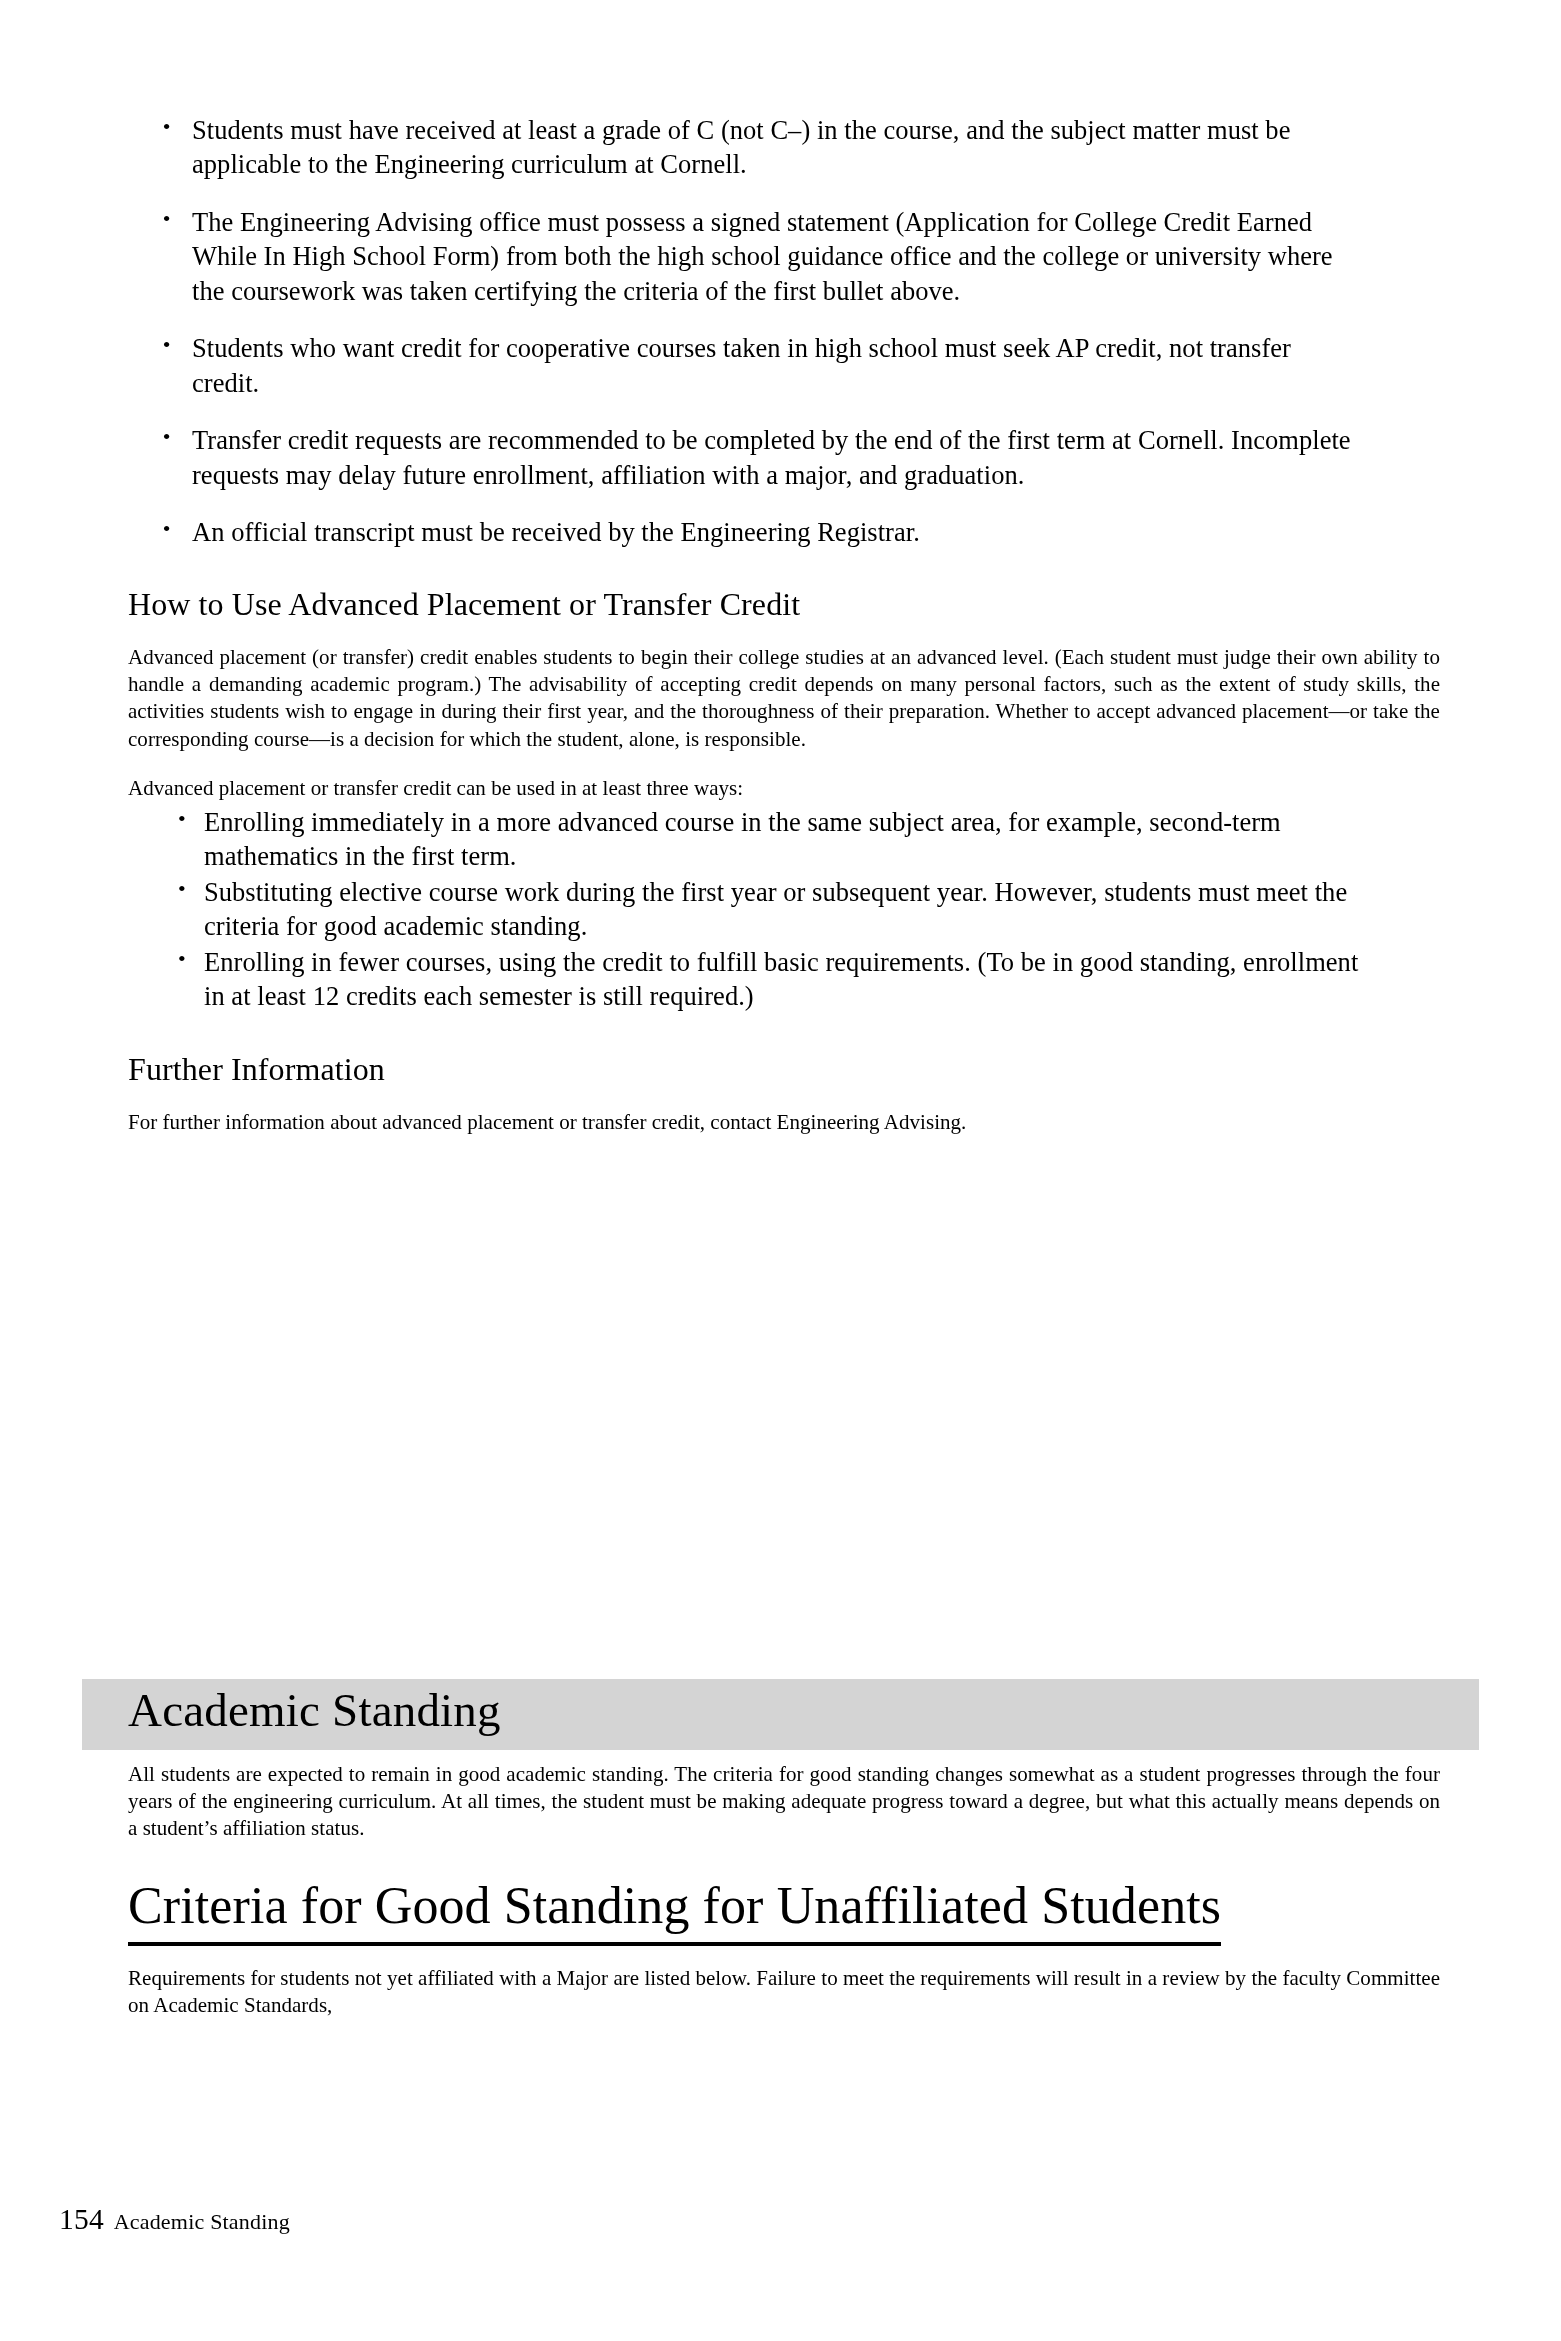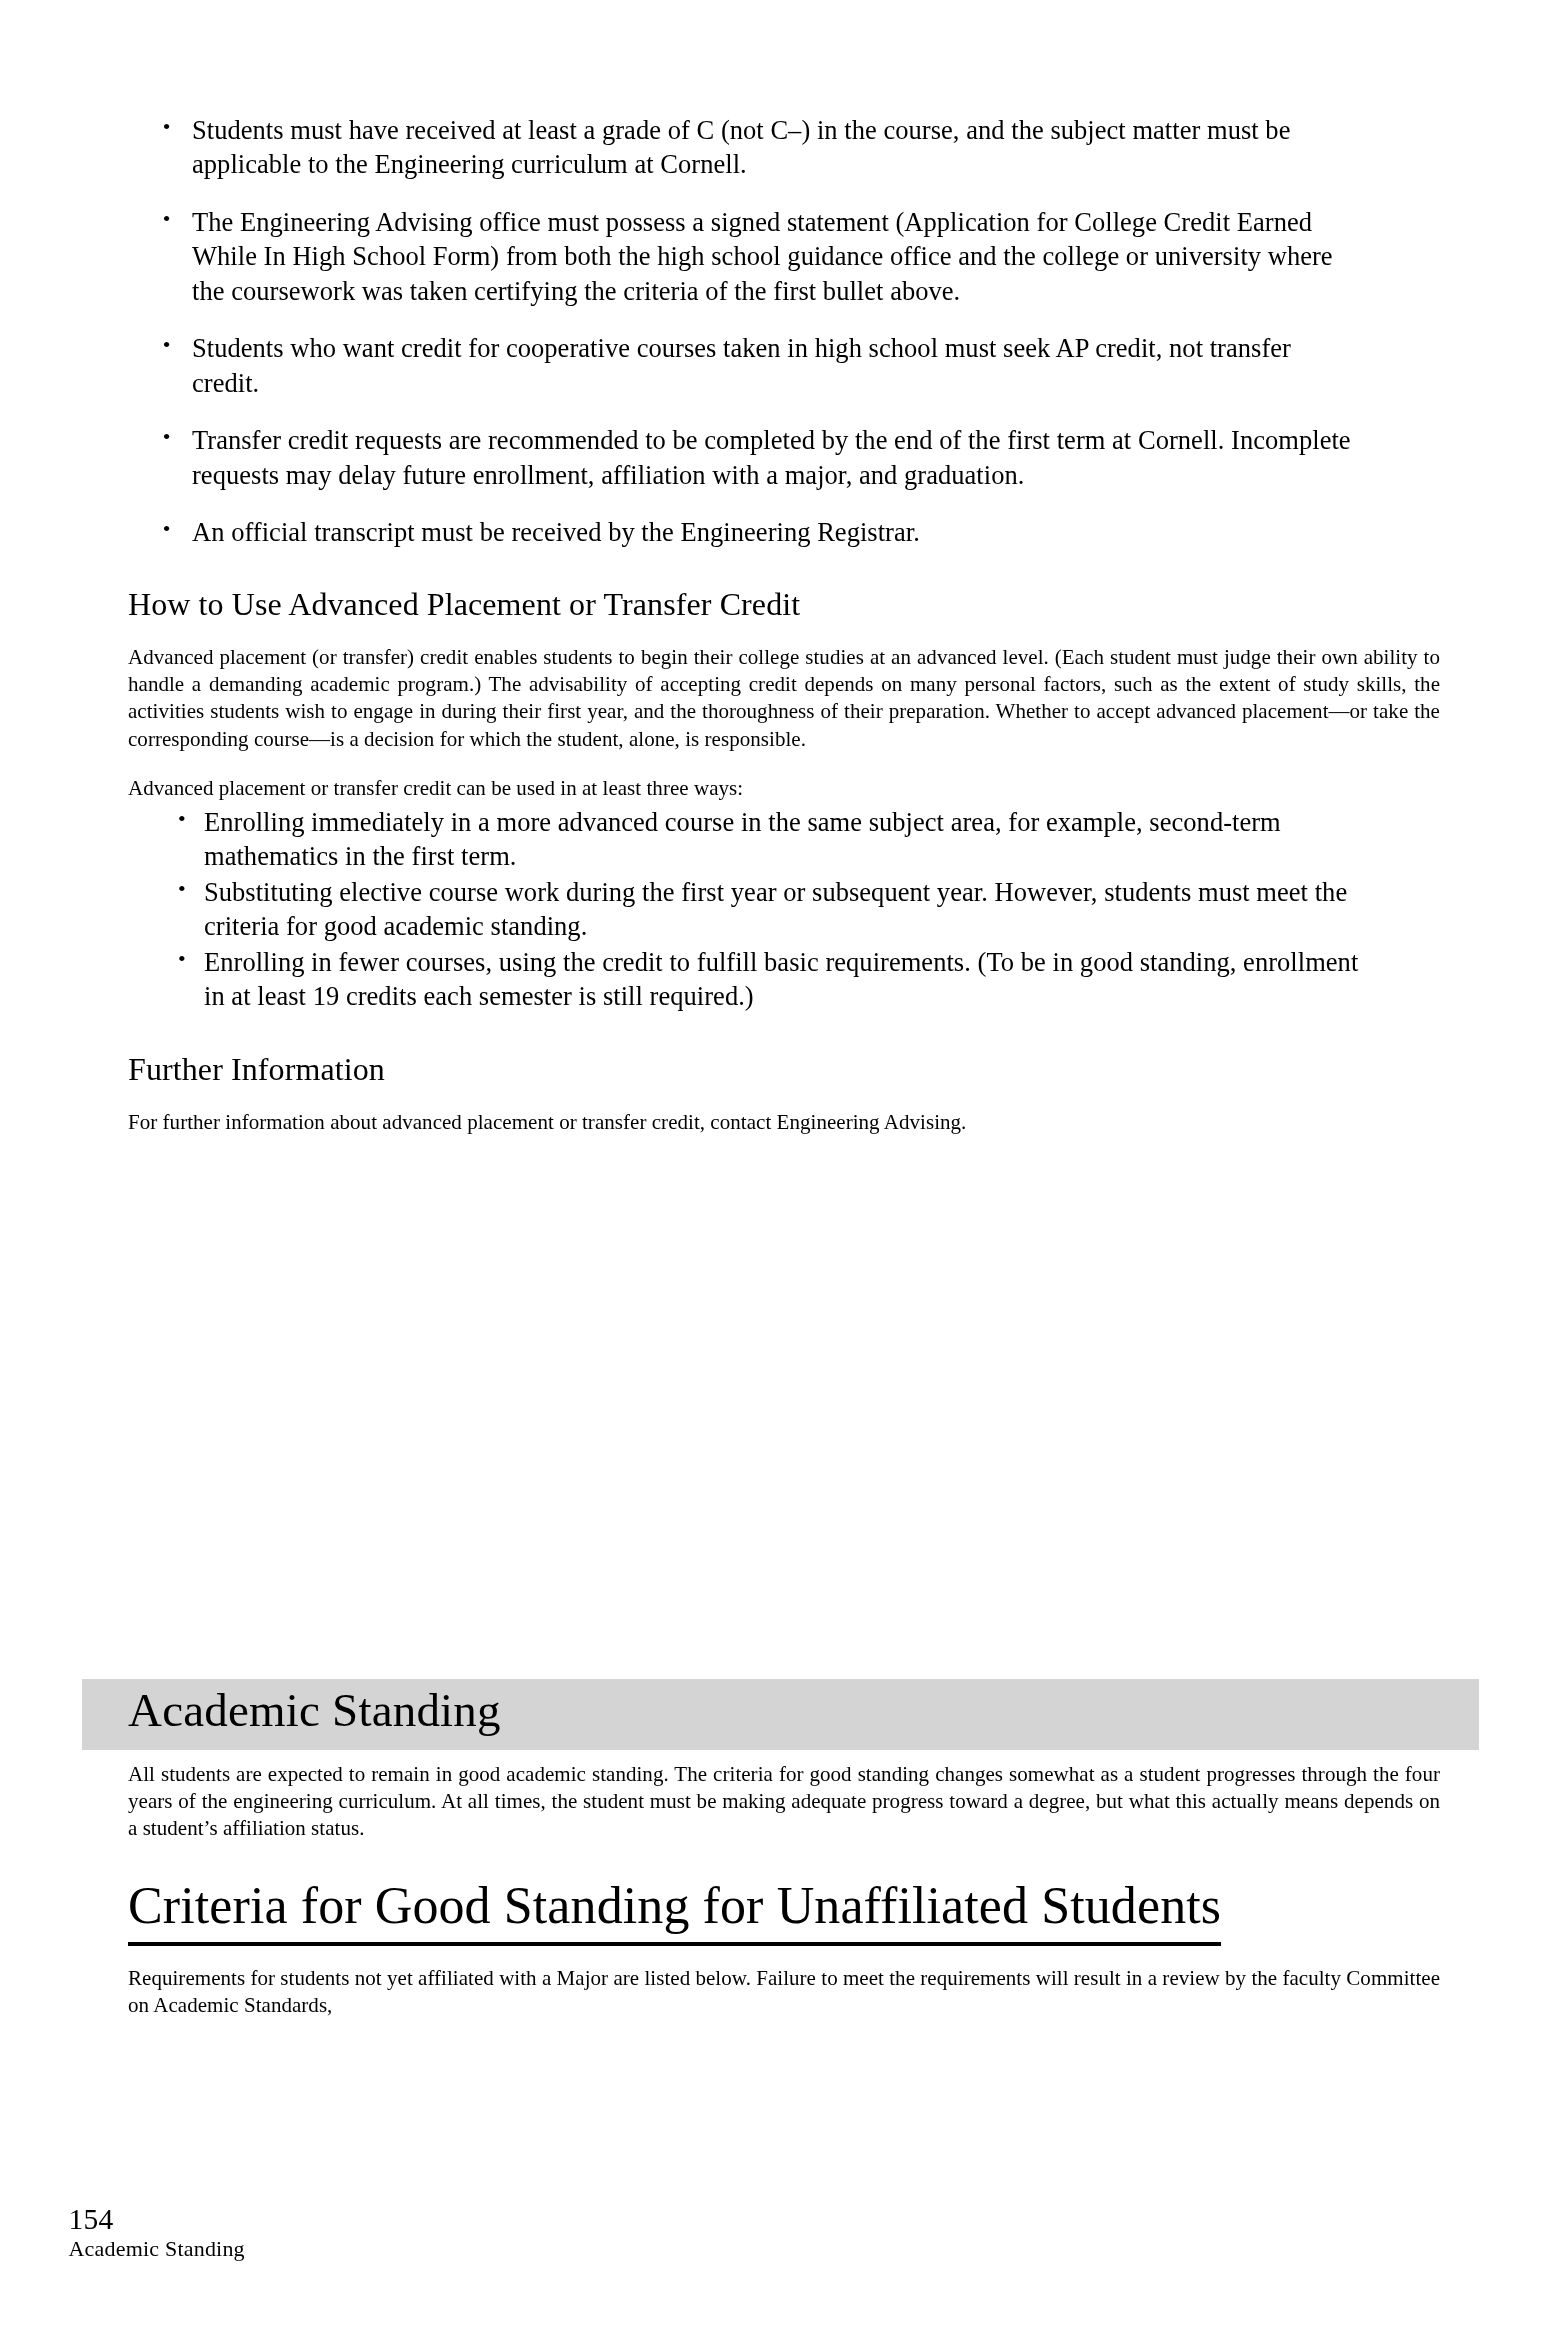--- a/index.html
+++ b/index.html
@@ -147,21 +147,20 @@
   .gap-before-ruled { height: 31px; }
   .gap-after-ruled  { height: 19px; }
 
   
   .footer {
     position: absolute;
     left: 59px;
     top: 2203px;
     display: flex;
     align-items: baseline;
-    flex-direction: column;
   }
   .footer .pagenum {
     font-size: 29.5px;
     letter-spacing: 0.3px;
   }
   .footer .foot-label {
     font-size: 22px;
     margin-left: 9.5px;
     letter-spacing: 0.2px;
   }
@@ -189,21 +188,21 @@
 
     <p class="body">Advanced placement (or transfer) credit enables students to begin their college studies at an advanced level. (Each student must judge their own ability to handle a demanding academic program.) The advisability of accepting credit depends on many personal factors, such as the extent of study skills, the activities students wish to engage in during their first year, and the thoroughness of their preparation. Whether to accept advanced placement—or take the corresponding course—is a decision for which the student, alone, is responsible.</p>
 
     <div style="height:22.6px"></div>
 
     <p class="body nojust">Advanced placement or transfer credit can be used in at least three ways:</p>
 
     <ul class="bullets ways-list">
       <li>Enrolling immediately in a more advanced course in the same subject area, for example, second-term mathematics in the first term.</li>
       <li>Substituting elective course work during the first year or subsequent year. However, students must meet the criteria for good academic standing.</li>
-      <li>Enrolling in fewer courses, using the credit to fulfill basic requirements. (To be in good standing, enrollment in at least 19 credits each semester is still required.)</li>
+      <li>Enrolling in fewer courses, using the credit to fulfill basic requirements. (To be in good standing, enrollment in at least 12 credits each semester is still required.)</li>
     </ul>
 
     <div class="gap-before-subhead"></div>
 
     <h2 class="sub-heading">Further Information</h2>
 
     <div class="gap-after-subhead"></div>
 
     <p class="body nojust">For further information about advanced placement or transfer credit, contact Engineering Advising.</p>
 

